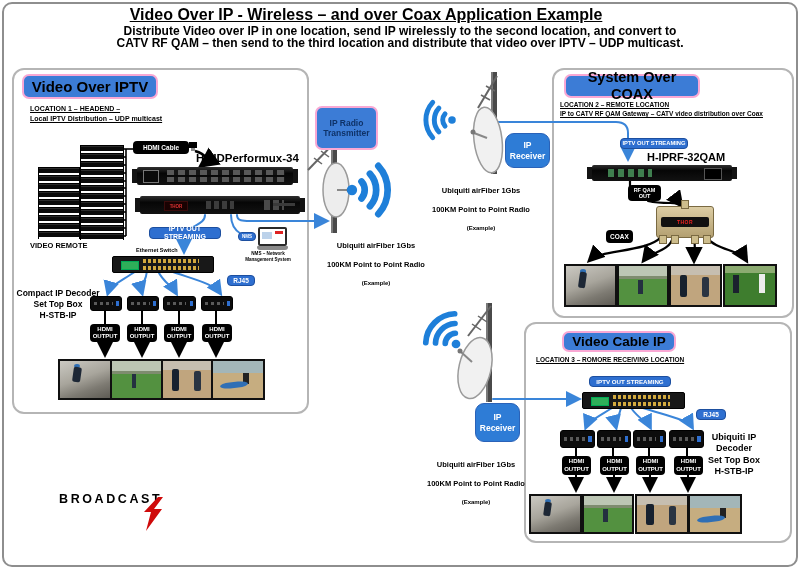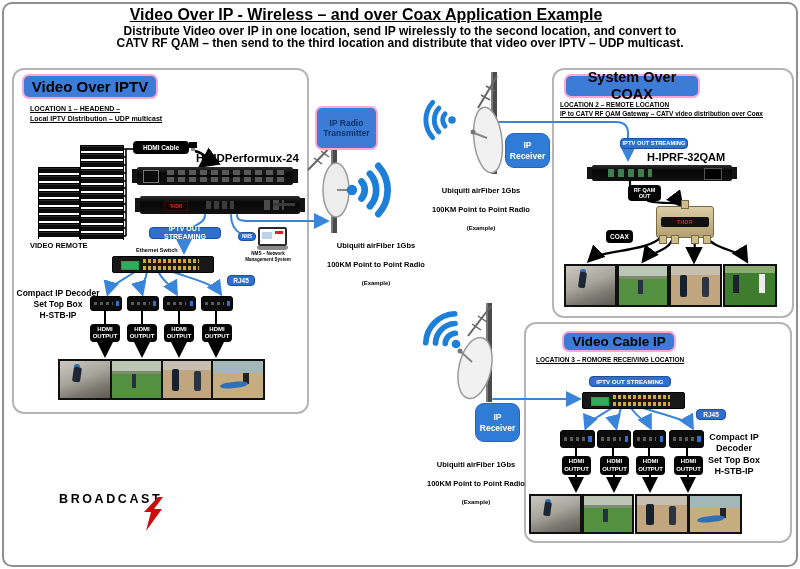--- a/index.html
+++ b/index.html
@@ -229,21 +229,21 @@
     <div>
       <div class="pill pt" style="left:22px;top:74px;width:136px;height:25px;font-size:15px">Video Over IPTV</div>
       <div class="t u" style="left:30px;top:104px;font-size:7px;line-height:1.4">LOCATION 1 – HEADEND –
 Local IPTV Distribution – UDP multicast</div>
 
       <div class="stack" style="left:38px;top:167px;width:40px;height:72px"></div>
       <div class="stack" style="left:80px;top:145px;width:42px;height:95px"></div>
       <div class="t" style="left:30px;top:241px;font-size:7.5px">VIDEO REMOTE</div>
 
       <div class="pill pk" style="left:133px;top:141px;width:56px;height:13px;font-size:6.5px">HDMI Cable</div>
-      <div class="t" style="left:196px;top:152px;font-size:11.5px">H-HDPerformux-24</div>
+      <div class="t" style="left:196px;top:152px;font-size:11.5px">H-HDPerformux-34</div>
 
       <div class="rack" style="left:137px;top:167px;width:156px;height:18px">
         <span class="ear l"></span>
           <span class="ear r"></span>
         <span class="pw"></span>
         <span class="prow" style="top:3px"></span>
         <span class="prow" style="top:10px"></span>
       </div>
       <div class="rack" style="left:140px;top:196px;width:160px;height:18px">
         <span class="ear l"></span>
@@ -362,21 +362,21 @@
       <div class="switch" style="left:582px;top:392px;width:101px;height:15px">
         <span class="sw-lcd"></span>
         <span class="sw-ports"></span>
       </div>
       <div class="pill pb" style="left:696px;top:409px;width:30px;height:11px;font-size:6.5px">RJ45</div>
 
       <div class="stb" style="left:560px;top:430px;width:33px;height:16px"></div>
       <div class="stb" style="left:597px;top:430px;width:32px;height:16px"></div>
       <div class="stb" style="left:633px;top:430px;width:31px;height:16px"></div>
       <div class="stb" style="left:669px;top:430px;width:33px;height:16px"></div>
-      <div class="t ctr" style="left:702px;top:432px;width:64px;font-size:9px;line-height:1.25">Compact IP
+      <div class="t ctr" style="left:702px;top:432px;width:64px;font-size:9px;line-height:1.25">Ubiquiti IP
 Decoder
 Set Top Box
 H-STB-IP</div>
 
       <div class="pill pk" style="left:562px;top:456px;width:29px;height:19px;font-size:6px">HDMI
 OUTPUT</div>
       <div class="pill pk" style="left:600px;top:456px;width:29px;height:19px;font-size:6px">HDMI
 OUTPUT</div>
       <div class="pill pk" style="left:636px;top:456px;width:29px;height:19px;font-size:6px">HDMI
 OUTPUT</div>

